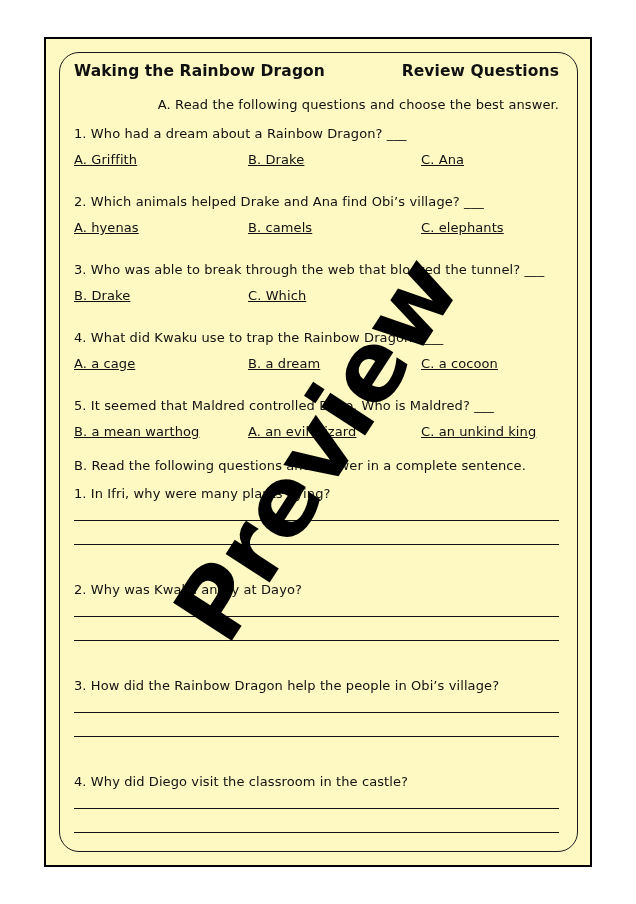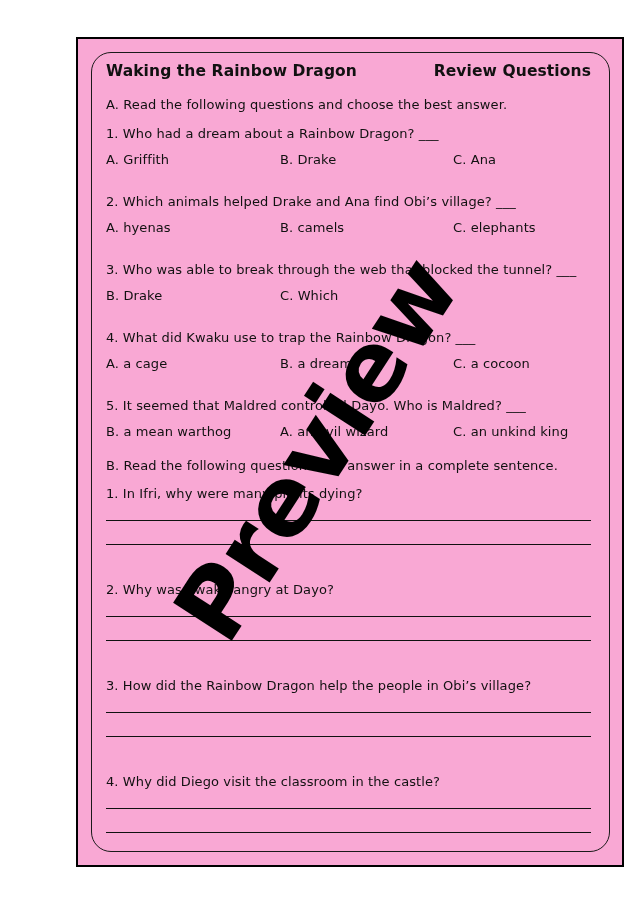--- a/index.html
+++ b/index.html
@@ -16,22 +16,21 @@
     overflow: hidden;
   }
   .page {
     position: absolute;
     left: 44px;
     top: 37px;
     width: 548px;
     height: 830px;
     box-sizing: border-box;
     border: 2px solid #000000;
-    background: #f9a8d4;
-    margin-left: 32px;
+    background: #fef9c3;
   }
   .sheet {
     position: absolute;
     left: 13px;
     top: 13px;
     width: 519px;
     height: 800px;
     box-sizing: border-box;
     border: 1.6px solid #1a1a1a;
     border-radius: 20px;
@@ -45,29 +44,30 @@
     font-size: 15.5px;
     line-height: 20px;
     letter-spacing: 0.1px;
   }
   .txt {
     font-size: 13px;
     line-height: 17px;
     letter-spacing: 0.1px;
     white-space: nowrap;
   }
-  .instr-a { margin-top: 15px; }
+  .instr-a { margin-top: 15px; text-align: right; }
   .instr-b { margin-top: 17px; }
   .mc-q { margin-top: 0; margin-bottom: 25px; }
   .mc-q.first { margin-top: 12px; }
   .mc-q.last { margin-bottom: 17px; }
   .mc-q .q-text { margin-bottom: 9px; }
   .options {
     display: grid;
     grid-template-columns: 174px 173px 1fr;
+    text-decoration: underline;
   }
   .open-q { margin-bottom: 36px; }
   .open-q.first { margin-top: 11px; }
   .ans-line {
     border-bottom: 1.4px solid #111111;
   }
   .ans-line.l1 { height: 18px; }
   .ans-line.l2 { height: 23px; }
   .watermark {
     position: absolute;

